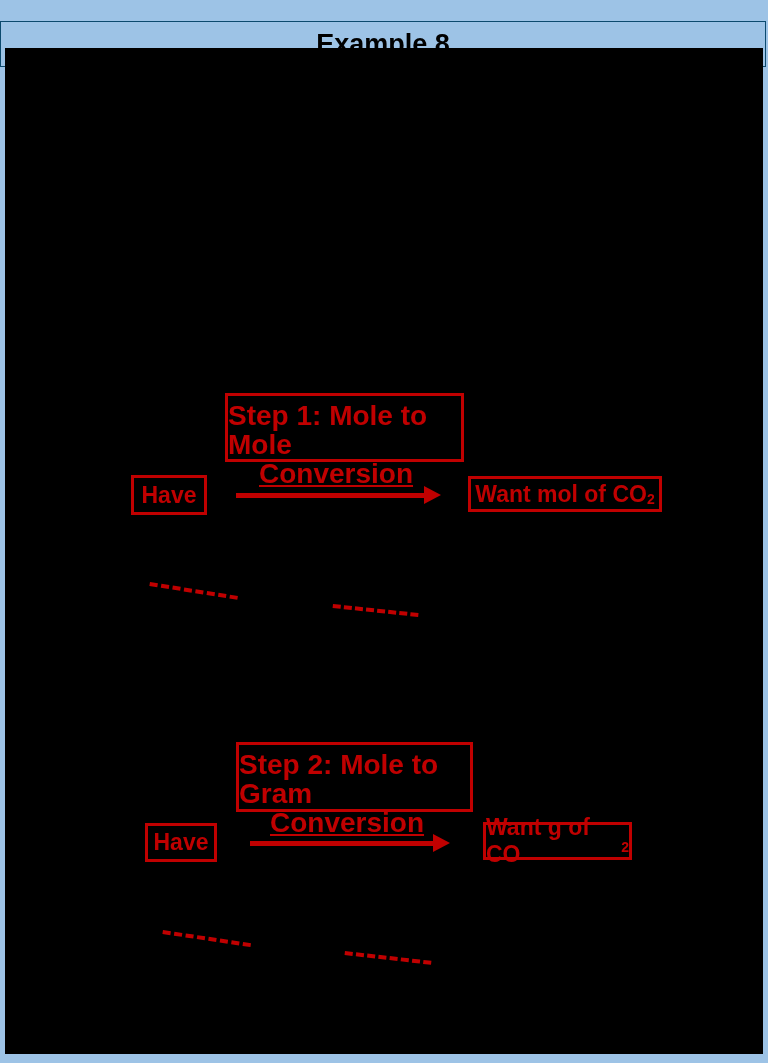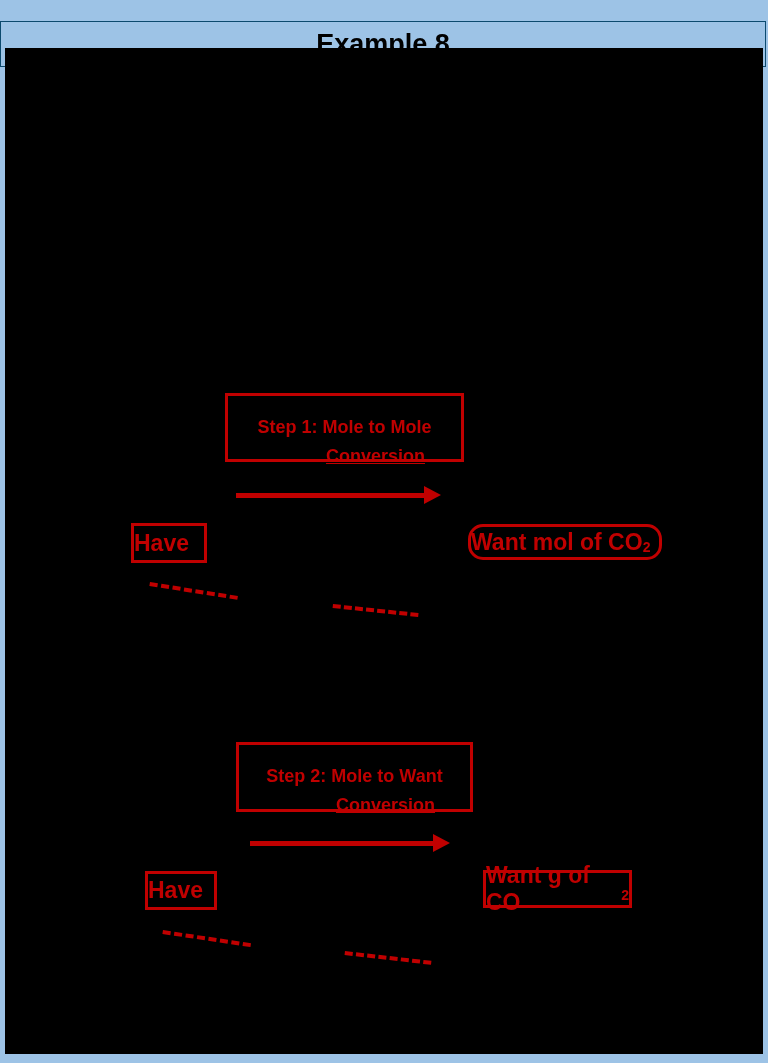--- a/index.html
+++ b/index.html
@@ -49,42 +49,41 @@
   .red-box {
     position: absolute;
     border: 3px solid #C00000;
     color: #C00000;
     font-weight: bold;
     box-sizing: border-box;
     background: transparent;
   }
 
   .step-heading {
-    font-size: 18px;
+    font-size: 28px;
     line-height: 29px;
-    text-align: center;
-    padding-top: 17px;
+    text-align: left;
+    padding-top: 5px;
   }
   .step-heading .line2 {
     transform: translateX(31px);
     text-decoration: underline;
   }
 
   .step1-heading { left: 225px; top: 393px; width: 239px; height: 69px; }
   .step2-heading { left: 236px; top: 742px; width: 237px; height: 70px; }
 
   .label-box {
     display: flex;
     align-items: center;
-    justify-content: flex-start;
+    justify-content: center;
     font-size: 23px;
-    margin-top: 48px;
   }
   .have1 { left: 131px; top: 475px; width: 76px;  height: 40px; }
-  .want1 { left: 468px; top: 476px; width: 194px; height: 36px; border-radius: 15px; }
+  .want1 { left: 468px; top: 476px; width: 194px; height: 36px; }
   .have2 { left: 145px; top: 823px; width: 72px;  height: 39px; }
   .want2 { left: 483px; top: 822px; width: 149px; height: 38px; }
 
   .sub {
     font-size: 14px;
     align-self: flex-end;
     margin-bottom: 3px;
     line-height: 1;
   }
 
@@ -140,21 +139,21 @@
 
 <div class="red-box label-box want1">
   <span>Want mol of CO</span>
     <span class="sub">2</span>
 </div>
 
 <div class="dashed-line dash1a"></div>
 <div class="dashed-line dash1b"></div>
 
 <div class="red-box step-heading step2-heading">
-  <div>Step 2: Mole to Want</div>
+  <div>Step 2: Mole to Gram</div>
   <div class="line2">Conversion</div>
 </div>
 
 <div class="red-box label-box have2">
   <span>Have</span>
 </div>
 
 <div class="arrow-line arrow2-line"></div>
 <div class="arrow-head arrow2-head"></div>
 

